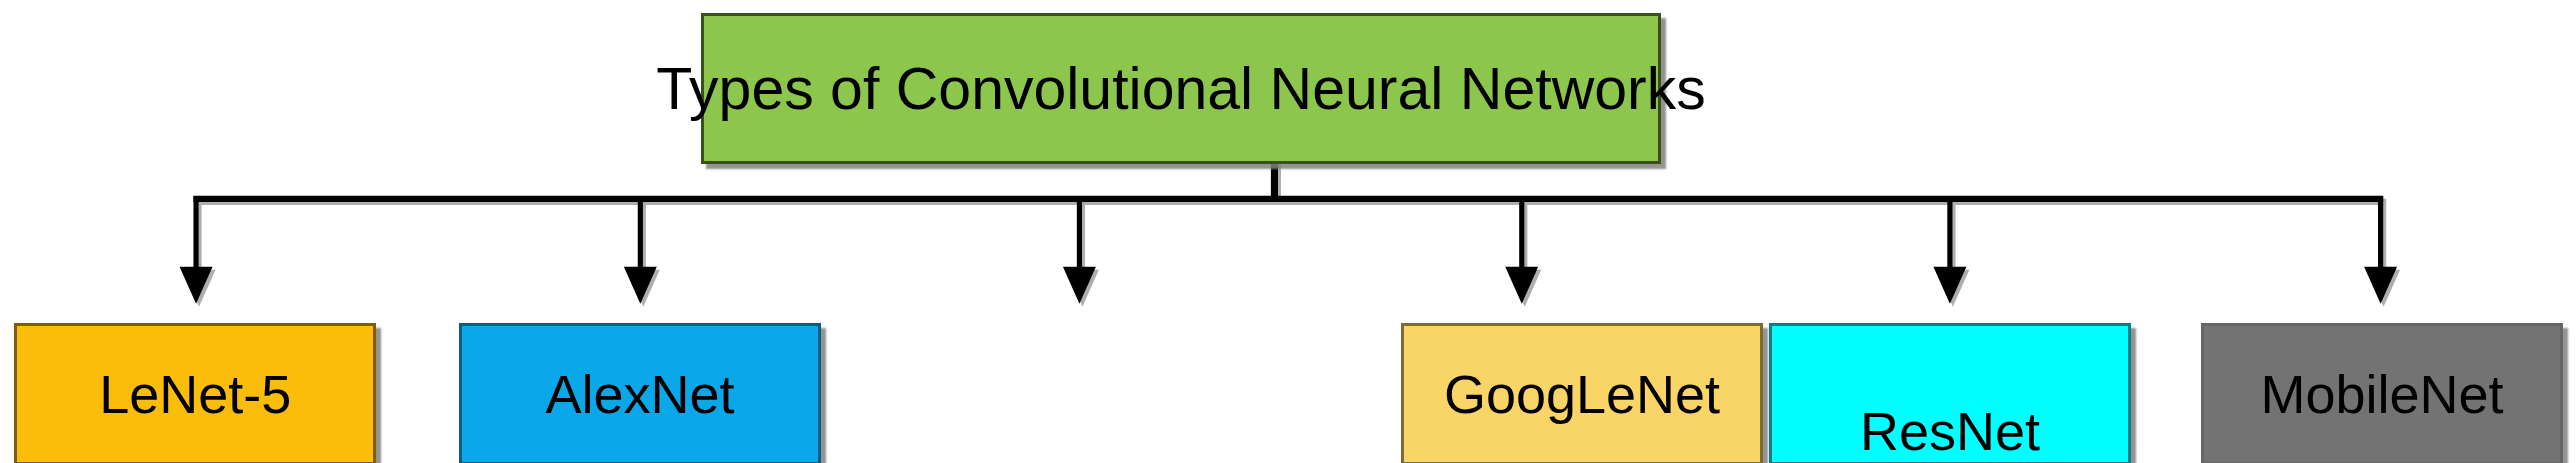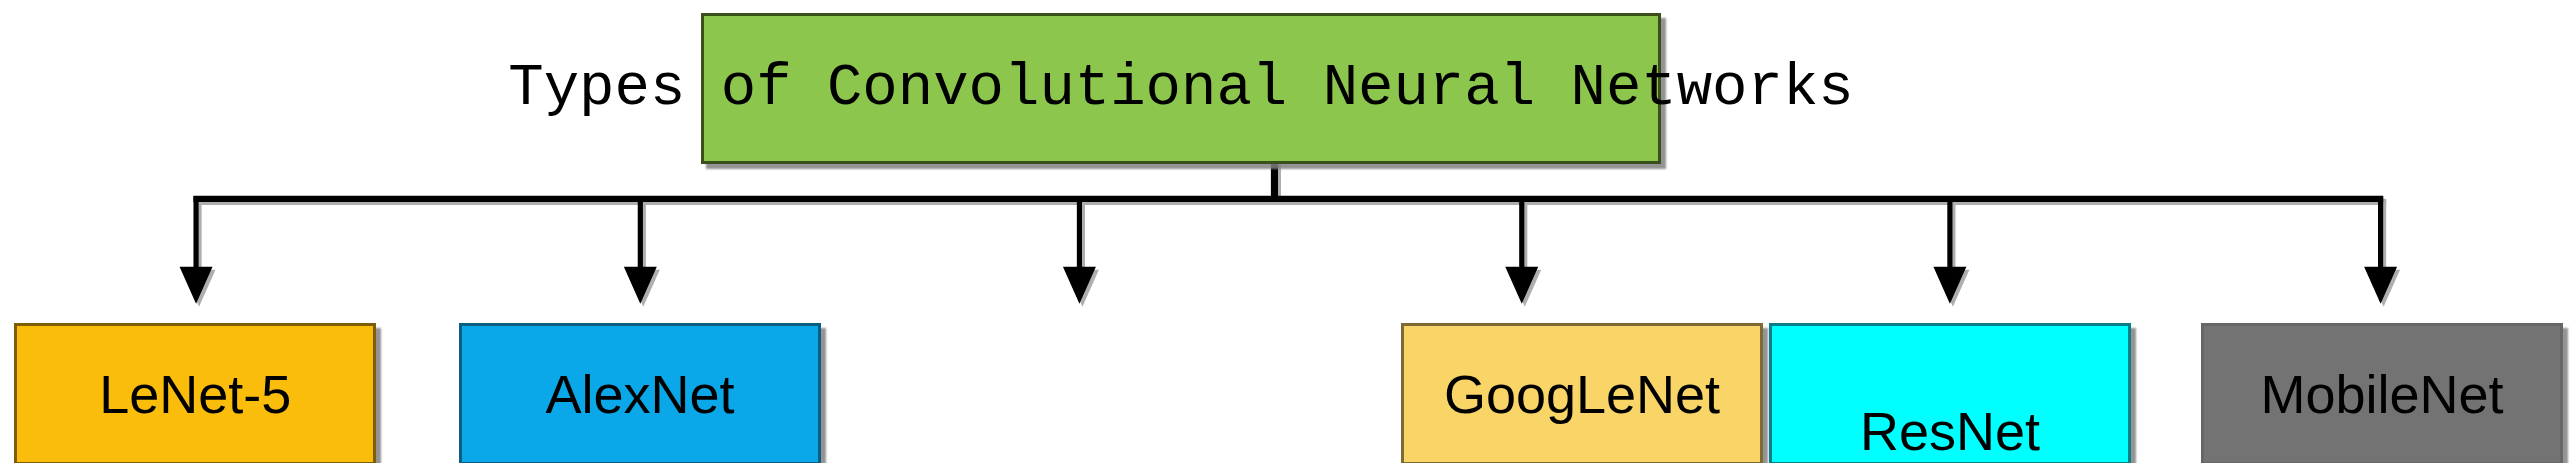--- a/index.html
+++ b/index.html
@@ -33,21 +33,20 @@
     text-align: center;
     color: #000000;
     box-shadow: 4.5px 5.2px 1.9px rgba(128,128,128,0.85);
   }
   .node-root {
     left: 701px;
     top: 13px;
     width: 960px;
     height: 151px;
     font-size: 59px;
-    font-family: Liberation Mono, monospace;
   }
   .node-child {
     top: 304px;
     width: 362px;
     height: 142px;
     font-size: 54px;
     margin-top: 19px;
   }
   .node-child.c0 { left: 14.2px; }
   .node-child.c1 { left: 459px; }

